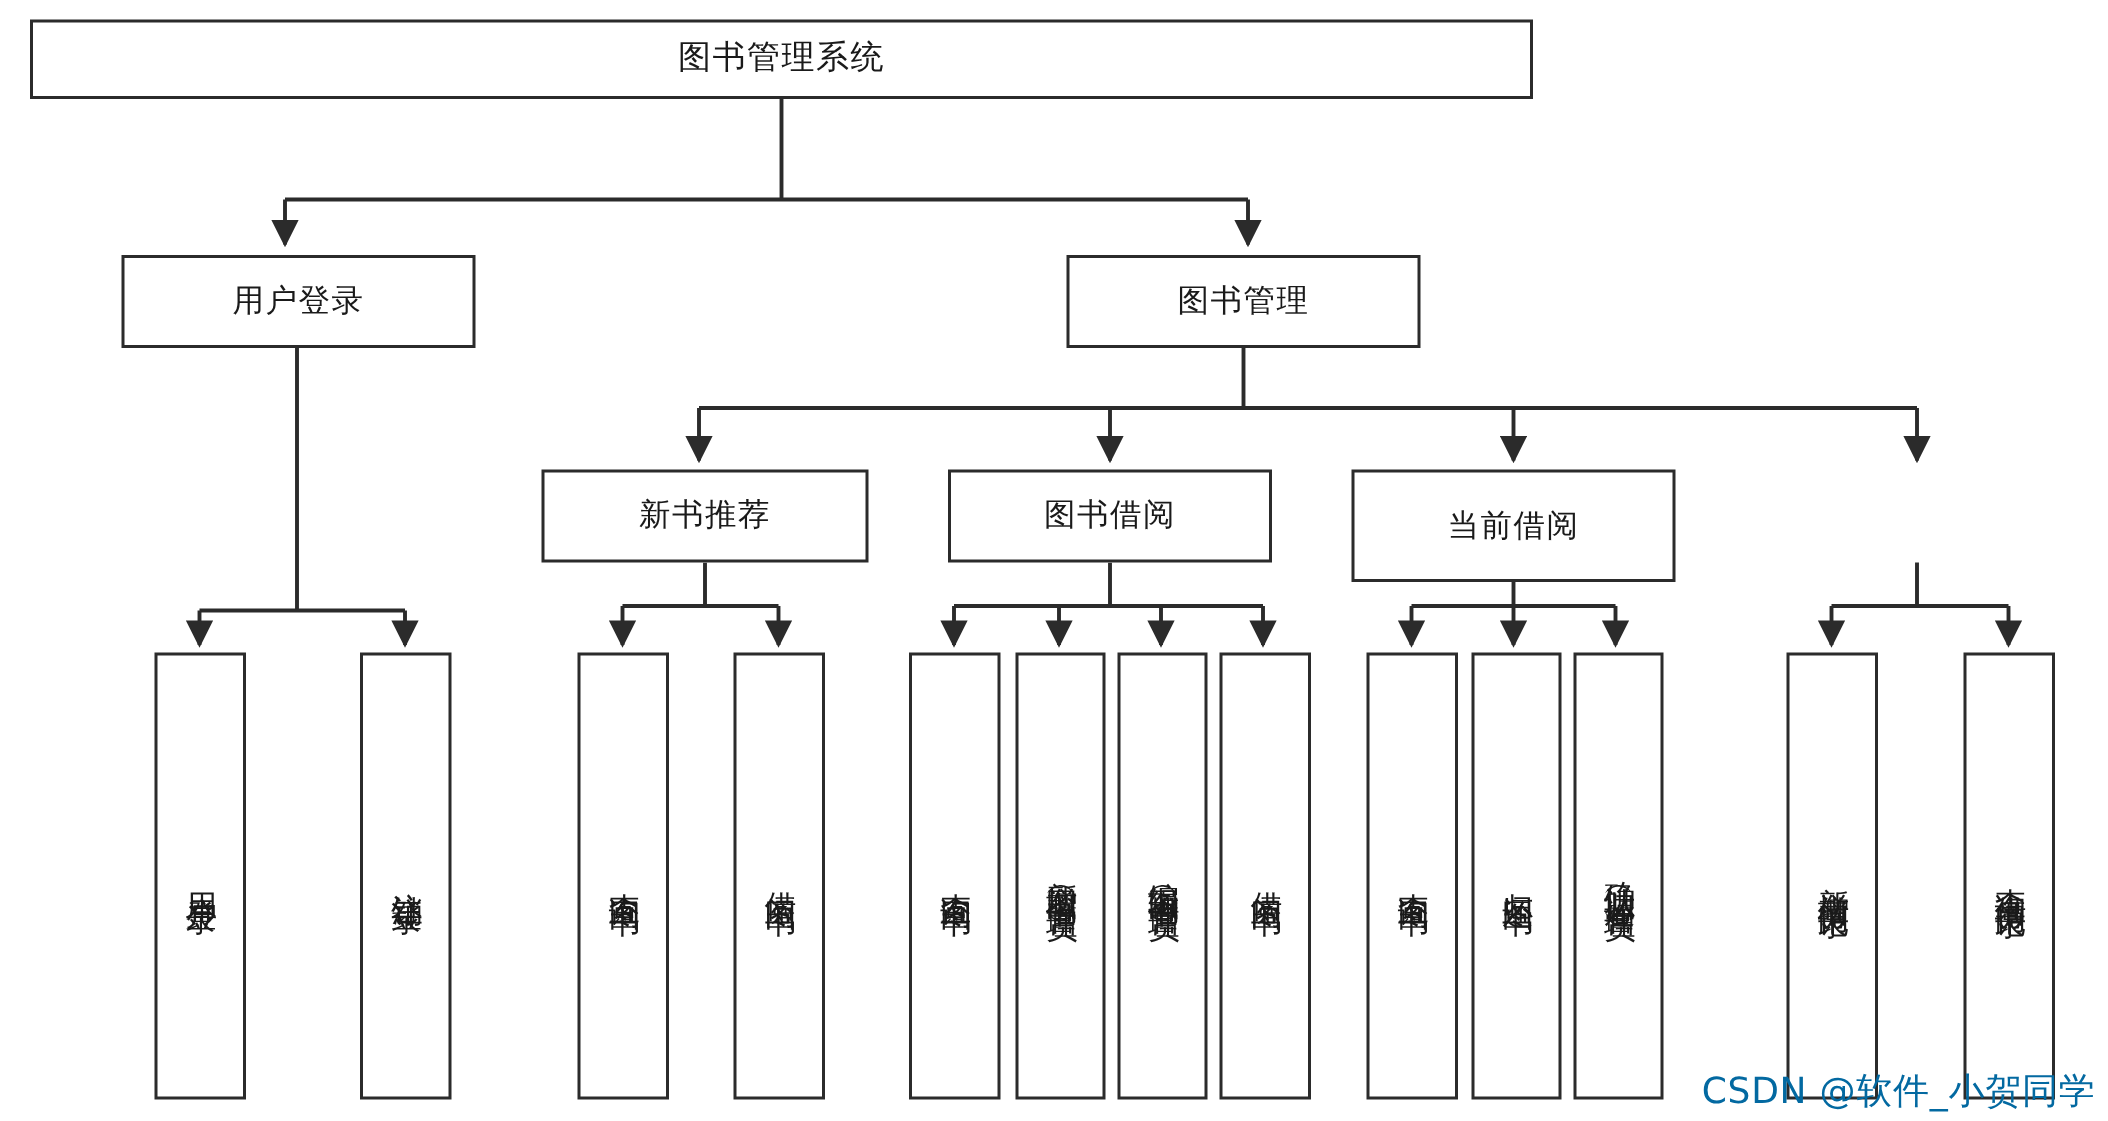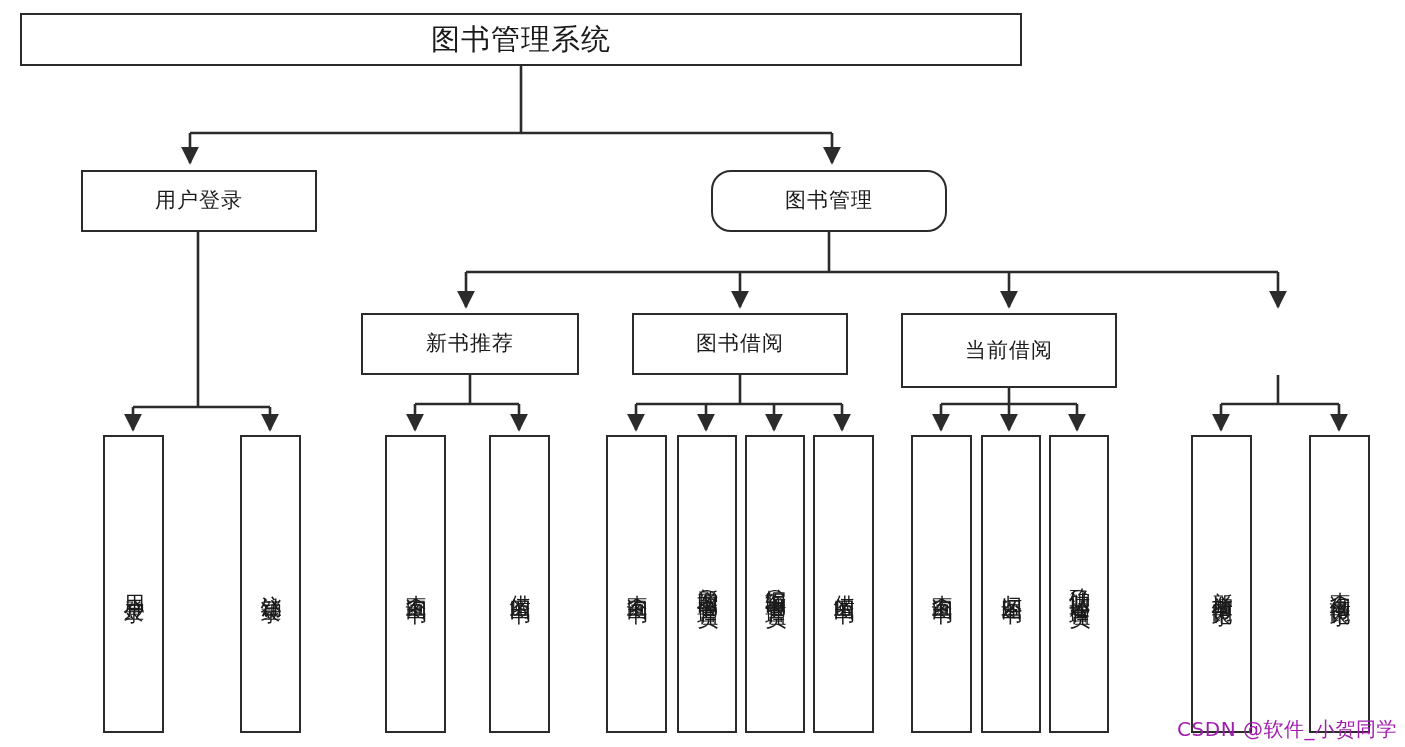--- a/index.html
+++ b/index.html
@@ -34,43 +34,43 @@
     justify-content: center;
     color: #1a1a1a;
     z-index: 3;
   }
   .node.h {
     font-size: 21px;
     line-height: 1.2;
     letter-spacing: 1px;
   }
   .node.root {
-    font-size: 29px;
+    font-size: 22px;
   }
   .node.v {
     font-size: 21px;
     letter-spacing: 2px;
   }
   .vtext {
     writing-mode: vertical-rl;
     text-orientation: upright;
     line-height: 1.22;
     letter-spacing: 3px;
     white-space: nowrap;
     display: block;
   }
   .label {
     white-space: nowrap;
   }
   .watermark {
     position: absolute;
     right: 8px;
     bottom: 4px;
-    font-size: 20px;
-    color: #a21caf;
+    font-size: 24px;
+    color: #0369a1;
     letter-spacing: 0.5px;
     z-index: 5;
     white-space: nowrap;
     text-align: right;
   }
 </style>
 </head>
 <body>
 
 <div id="canvas">
@@ -126,21 +126,21 @@
   </svg>
 
   <div class="node h root" style="left:20px; top:13px; width:1002px; height:53px;">
     <span class="label">图书管理系统</span>
   </div>
 
   <div class="node h" style="left:81px; top:170px; width:236px; height:62px;">
     <span class="label">用户登录</span>
   </div>
 
-  <div class="node h" style="left:711px; top:170px; width:236px; height:62px;border-radius:20px;">
+  <div class="node h" style="left:711px; top:170px; width:236px; height:62px;">
     <span class="label">图书管理</span>
   </div>
 
   <div class="node h" style="left:361px; top:313px; width:218px; height:62px;">
     <span class="label">新书推荐</span>
   </div>
 
   <div class="node h" style="left:632px; top:313px; width:216px; height:62px;">
     <span class="label">图书借阅</span>
   </div>

